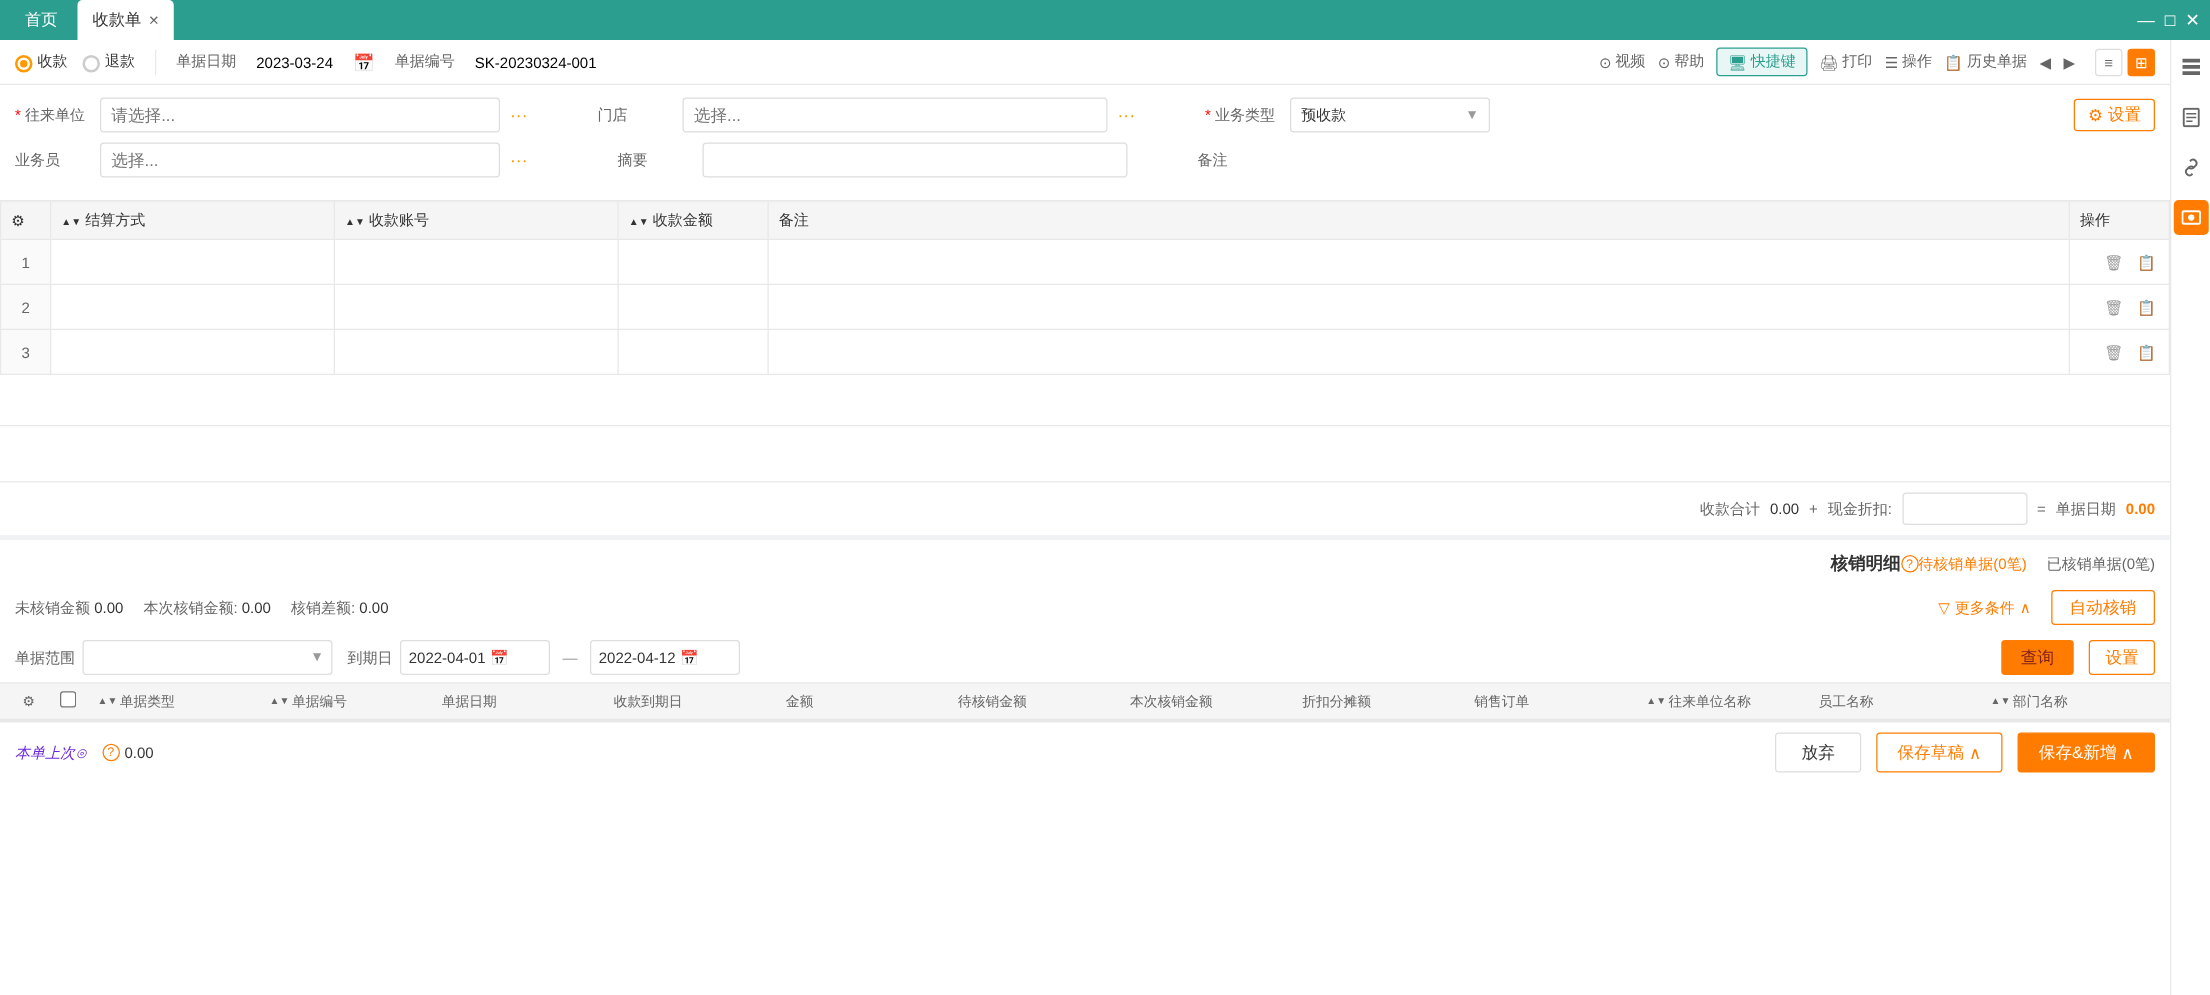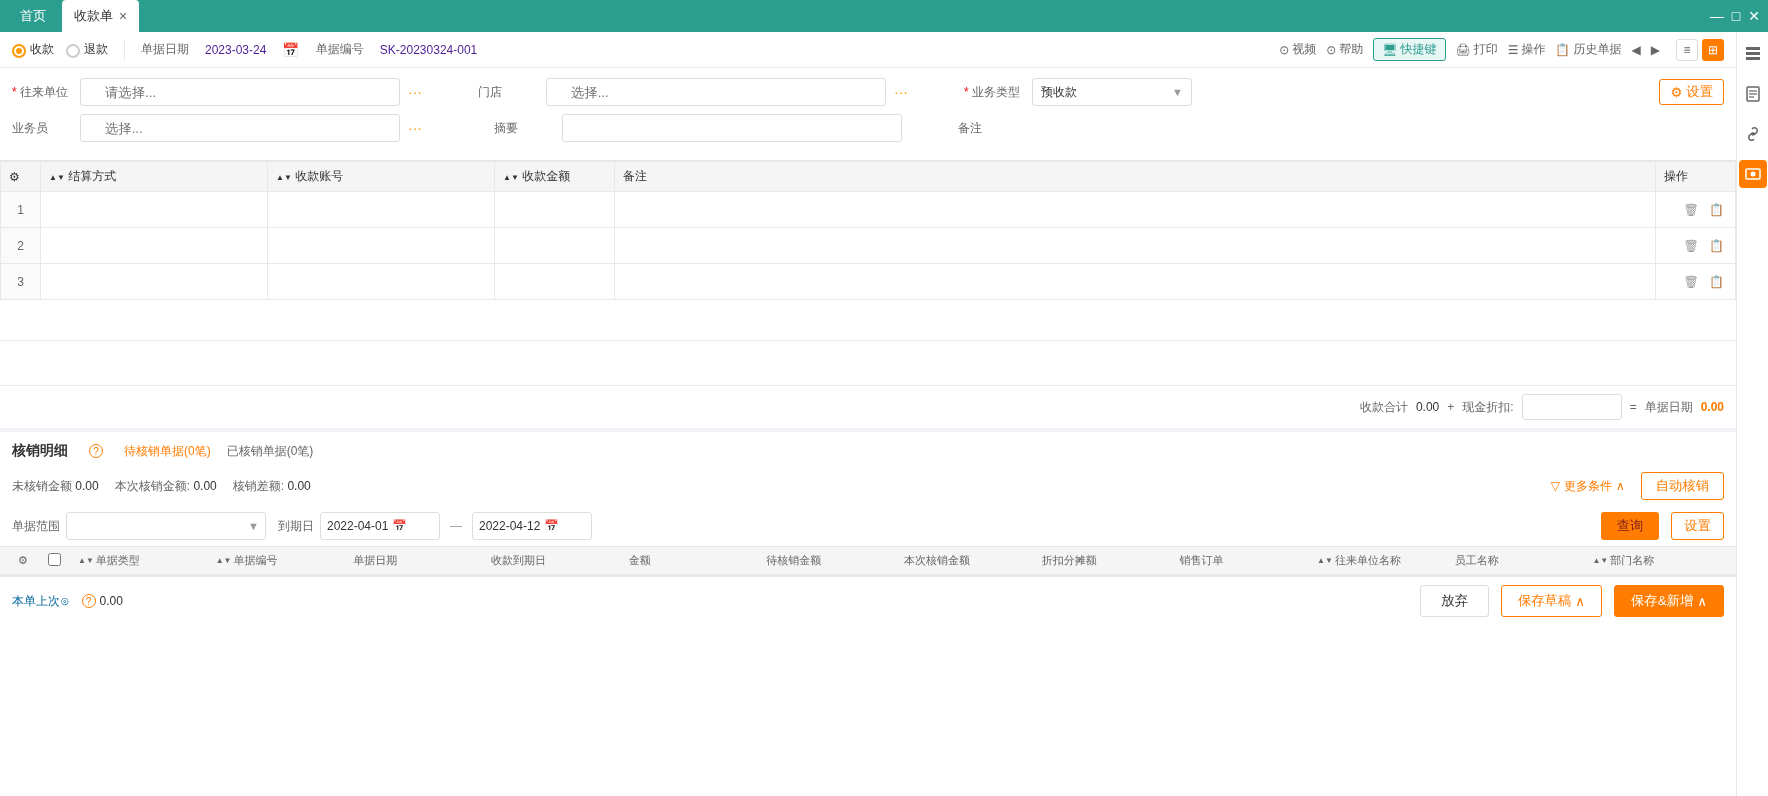--- a/index.html
+++ b/index.html
@@ -92,21 +92,21 @@
     }
     .radio-circle.active::after {
       content: '';
       width: 6px;
       height: 6px;
       border-radius: 50%;
       background: #f90;
     }
     .toolbar-divider { width: 1px; height: 20px; background: #e8e8e8; }
     .toolbar-label { color: #666; }
-    .toolbar-value { color: #4c1d95; font-weight: 500; }
+    .toolbar-value { color: #000000; font-weight: 500; }
     .toolbar-icon-btn {
       color: #666;
       cursor: pointer;
       font-size: 14px;
     }
     .toolbar-spacer { flex: 1; }
     .toolbar-actions {
       display: flex;
       align-items: center;
       gap: 10px;
@@ -160,21 +160,21 @@
       color: #666;
       white-space: nowrap;
       min-width: 60px;
     }
     .form-label.required::before {
       content: '* ';
       color: #f00;
     }
     .form-input {
       border: 1px solid #ddd;
-      padding: 4px 24px;
+      padding: 4px 8px;
       border-radius: 3px;
       height: 28px;
       color: #999;
       background: #fff;
       flex: 1;
     }
     .form-more {
       color: #f90;
       cursor: pointer;
       font-size: 14px;
@@ -278,21 +278,22 @@
       padding: 0 6px;
     }
 
     
     .section-header {
       padding: 10px 12px 6px;
       background: #fff;
       border-top: 4px solid #f0f2f5;
       display: flex;
       align-items: center;
-      gap: 21px;
+      gap: 0;
+      justify-content: flex-end;
     }
     .section-title {
       font-size: 14px;
       font-weight: bold;
       color: #333;
     }
     .section-tabs {
       display: flex;
       gap: 16px;
     }
@@ -408,21 +409,21 @@
 
     
     .footer-bar {
       display: flex;
       align-items: center;
       padding: 8px 12px;
       border-top: 2px solid #e8e8e8;
       background: #fff;
       gap: 12px;
     }
-    .footer-label { color: #0369a1; }
+    .footer-label { color: #6d28d9; font-style: italic; }
     .footer-value { color: #333; display: flex; align-items: center; gap: 4px; }
     .footer-spacer { flex: 1; }
     .btn-abandon {
       background: #fff;
       border: 1px solid #ddd;
       color: #333;
       padding: 6px 20px;
       border-radius: 3px;
       cursor: pointer;
     }

